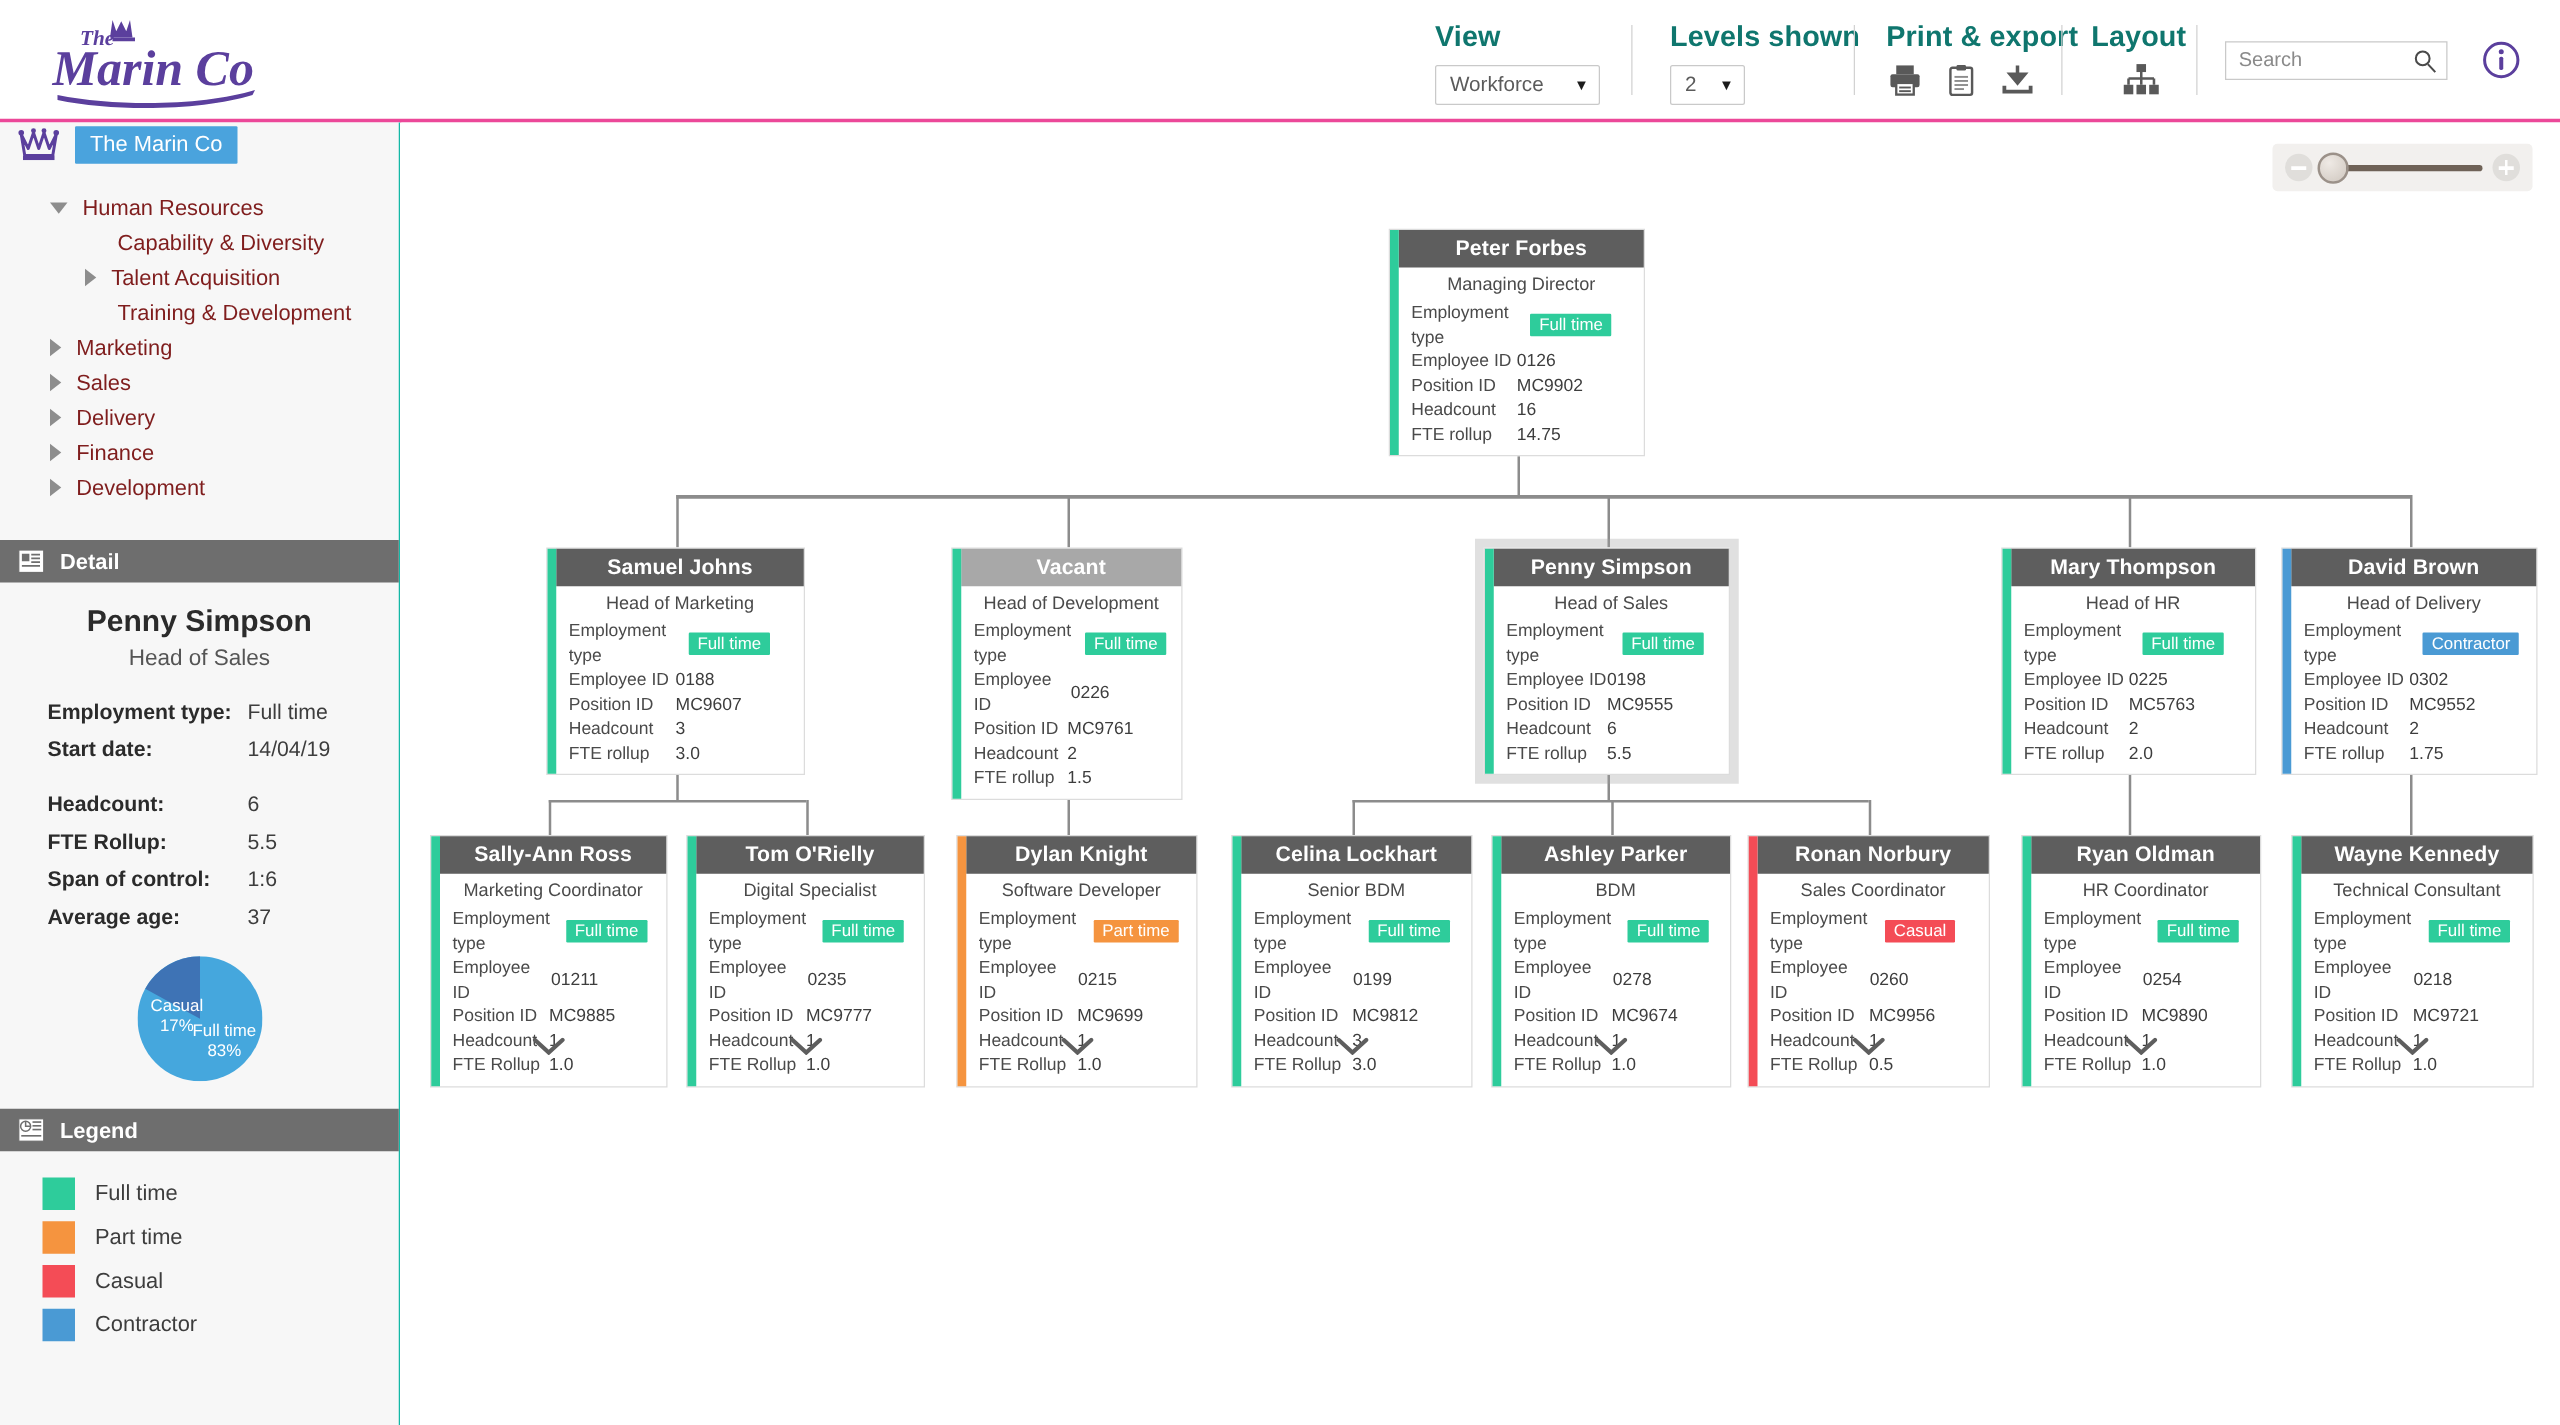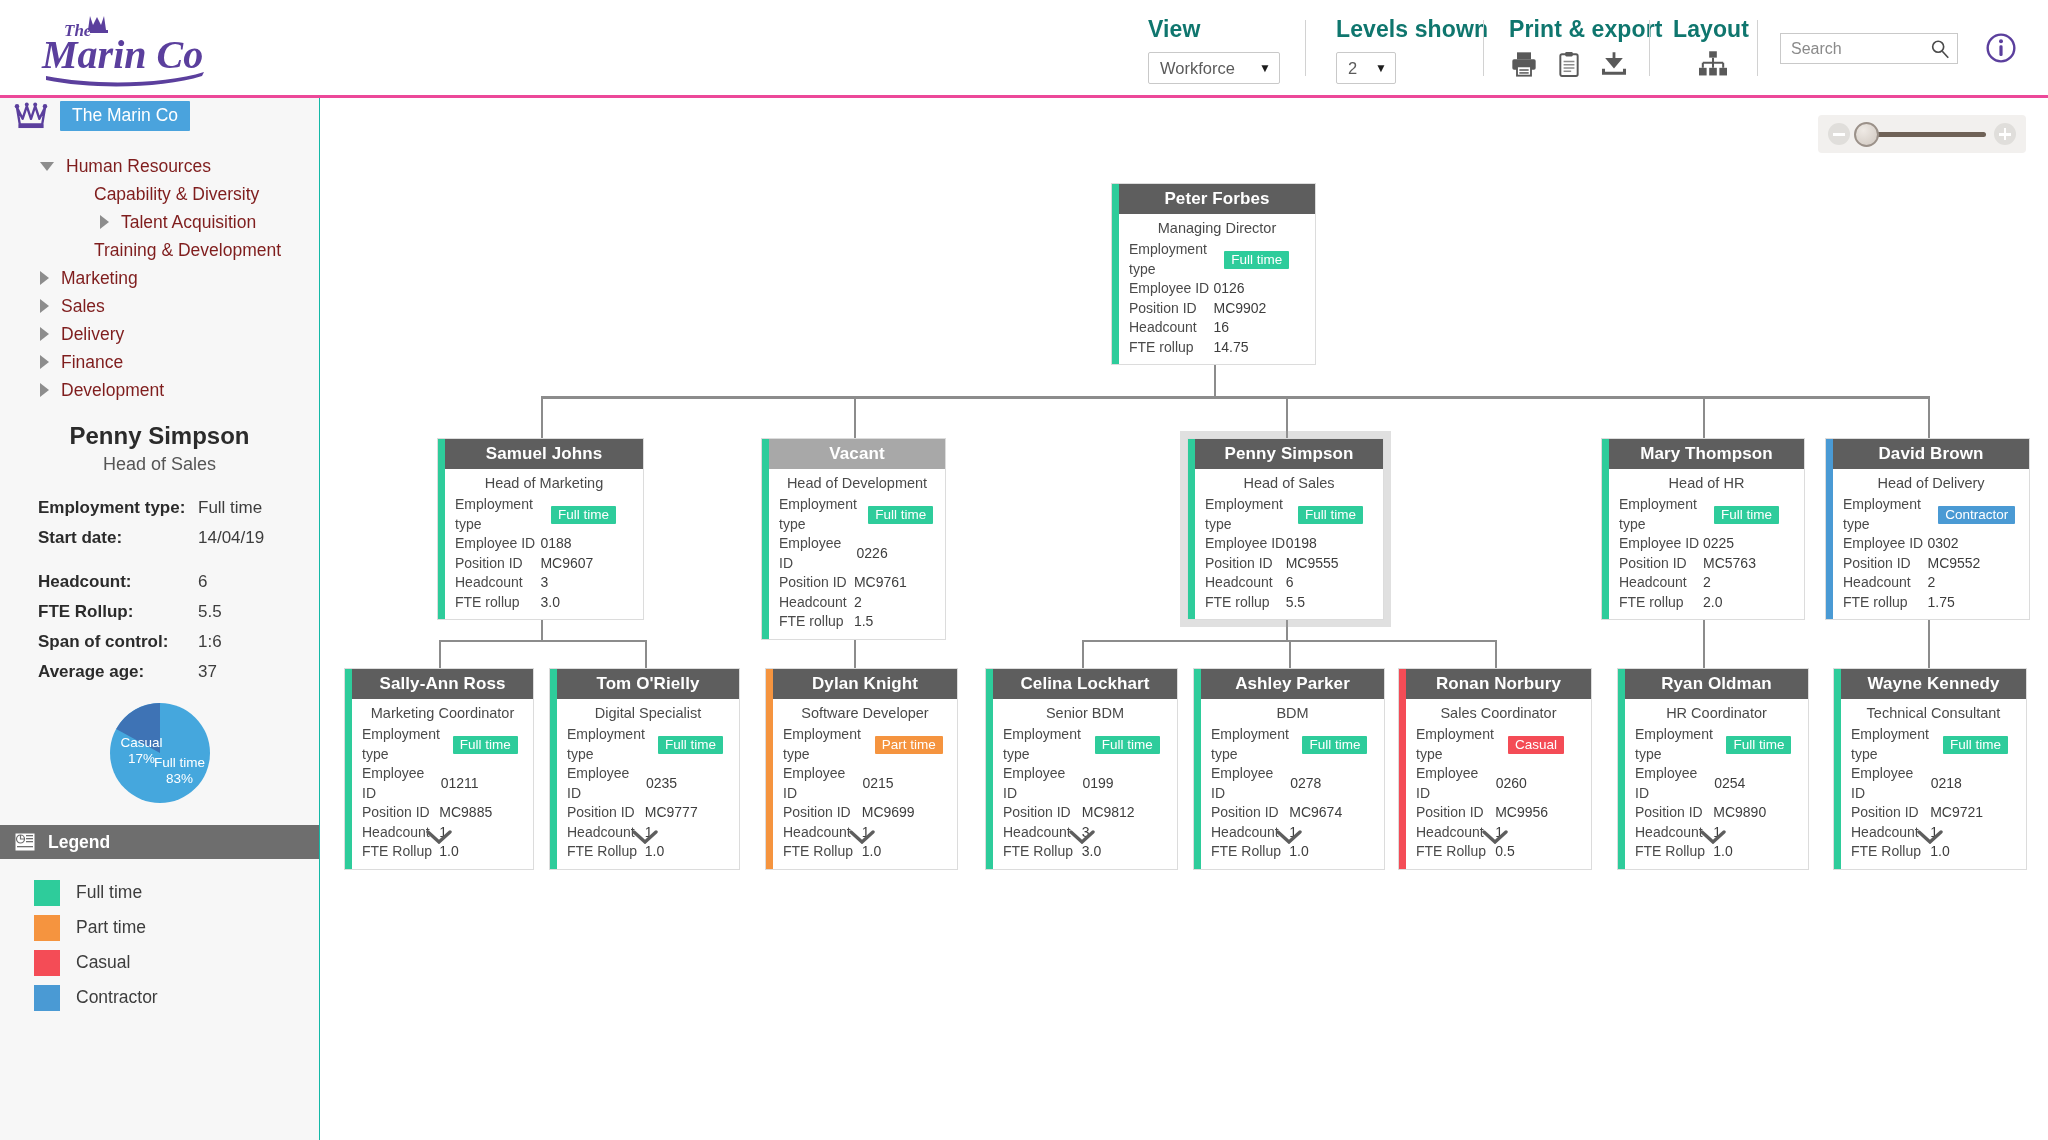--- a/index.html
+++ b/index.html
@@ -225,21 +225,21 @@
 
     <div class="tree" id="tree-host">
         <div class="tree-row" style="padding-left: 40px;">
           <span class="tri tri-down"></span>
           <span style="margin-left: 12px;">Human Resources</span>
         </div>
         <div class="tree-row" style="padding-left: 68px;">
           <span class="tri tri-none"></span>
           <span style="margin-left: 12px;">Capability &amp; Diversity</span>
         </div>
-        <div class="tree-row" style="padding-left: 100px; text-align: center;">
+        <div class="tree-row" style="padding-left: 68px; text-align: center;">
           <span class="tri tri-right"></span>
           <span style="margin-left: 12px;">Talent Acquisition</span>
         </div>
         <div class="tree-row" style="padding-left: 68px;">
           <span class="tri tri-none"></span>
           <span style="margin-left: 12px;">Training &amp; Development</span>
         </div>
         <div class="tree-row" style="padding-left: 40px;">
           <span class="tri tri-right"></span>
           <span style="margin-left: 12px;">Marketing</span>
@@ -255,20 +255,31 @@
         <div class="tree-row" style="padding-left: 40px;">
           <span class="tri tri-right"></span>
           <span style="margin-left: 12px;">Finance</span>
         </div>
         <div class="tree-row" style="padding-left: 40px;">
           <span class="tri tri-right"></span>
           <span style="margin-left: 12px;">Development</span>
         </div>
       </div>
 
+    <div class="panel-head" style="margin-top:28px;">
+      <svg width="22" height="20" viewBox="0 0 22 20">
+        <rect x="1" y="1" width="20" height="18" fill="#fff" stroke="#6e6e6e" stroke-width="1"></rect>
+        <rect x="3.5" y="4" width="6" height="6" fill="#6e6e6e"></rect>
+        <rect x="11" y="4" width="7" height="1.4" fill="#6e6e6e"></rect>
+        <rect x="11" y="7" width="7" height="1.4" fill="#6e6e6e"></rect>
+        <rect x="11" y="10" width="7" height="1.4" fill="#6e6e6e"></rect>
+        <rect x="3.5" y="13" width="14.5" height="1.4" fill="#6e6e6e"></rect>
+      </svg>
+      <span>Detail</span>
+    </div>
 
     <div class="detail-body">
       <div class="detail-name">Penny Simpson</div>
       <div class="detail-role">Head of Sales</div>
       <div style="height:18px;"></div>
       <div id="detail-fields">
           <div class="kv">
             <span class="k">Employment type:</span>
             <span class="v">Full time</span>
           </div>

